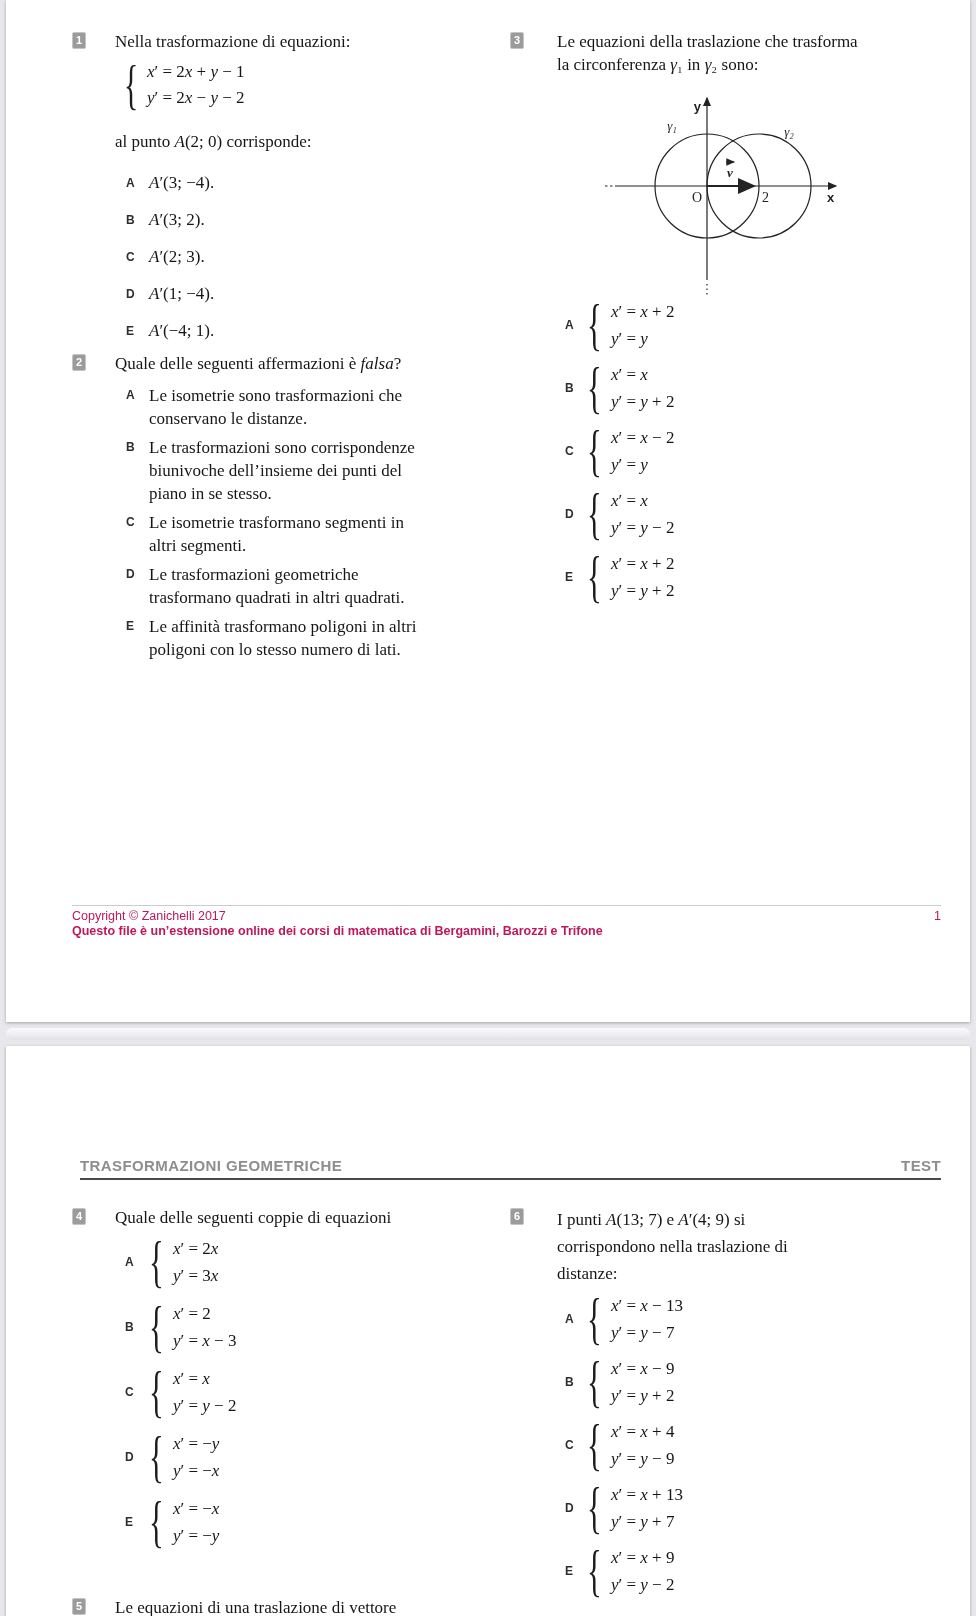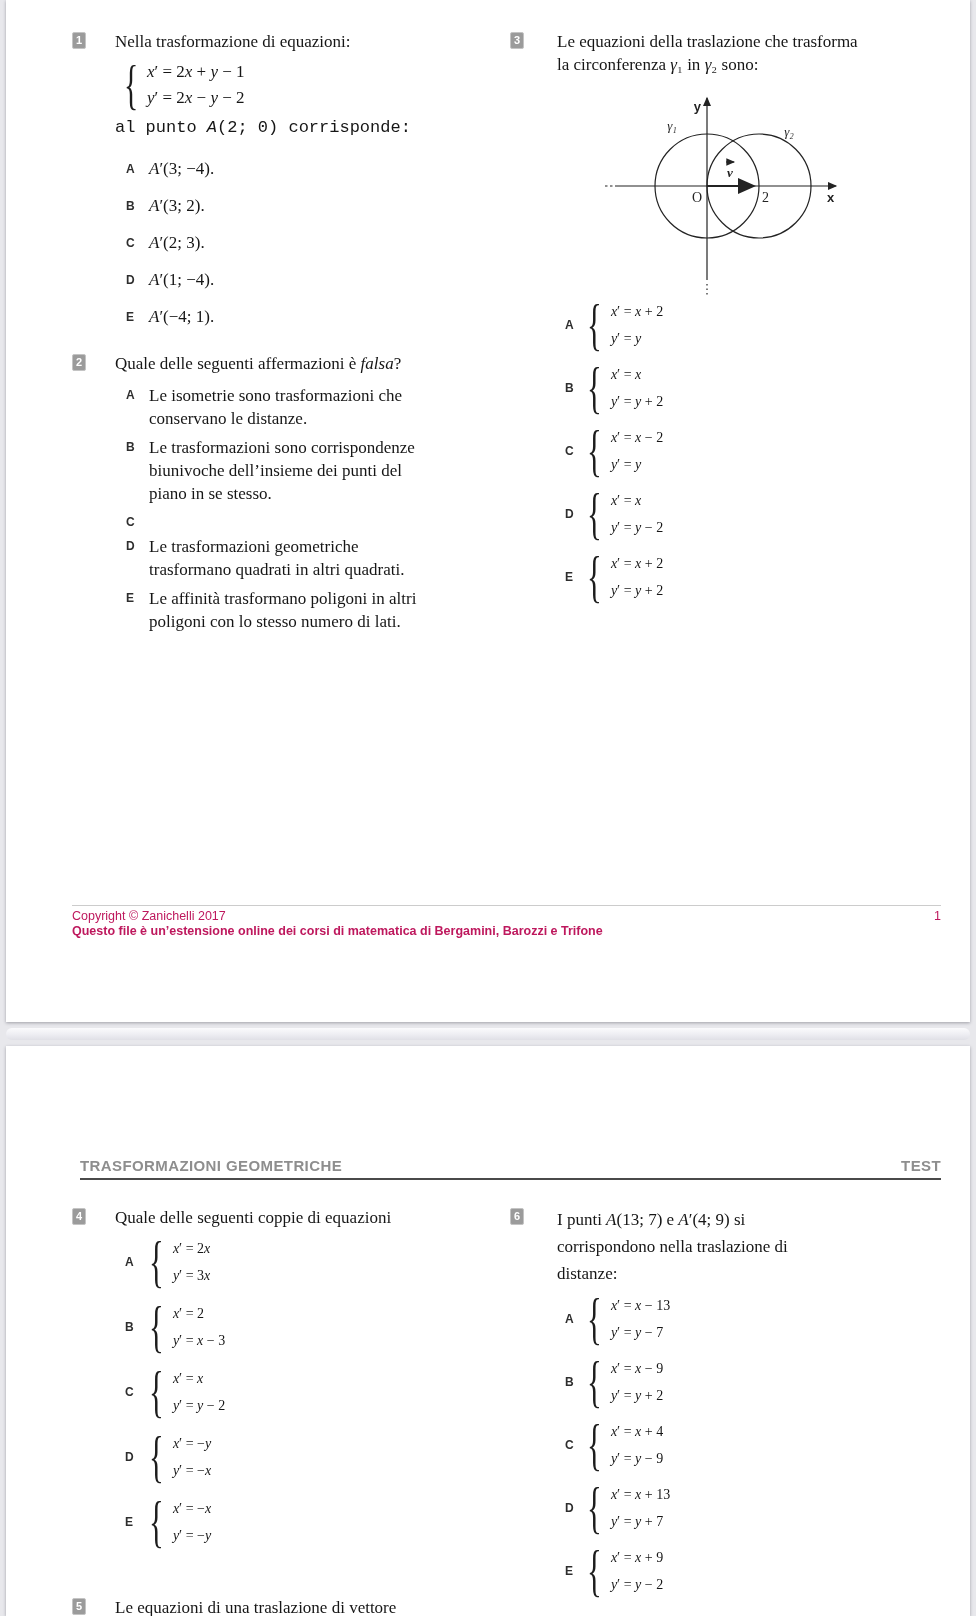--- a/index.html
+++ b/index.html
@@ -39,21 +39,21 @@
   }
   .sysopt .ol{width:22px;align-self:center;}
   .brace{
     flex:none;font-family:"Liberation Serif",serif;color:#1c1c1c;
     font-size:56px;line-height:54px;height:54px;
     transform:scale(.55,1);transform-origin:left center;margin-right:-3px;
   }
   .brace::before{content:"{";}
   .sys0 .brace{font-size:54px;line-height:52px;height:52px;}
   .eqs{display:block;}
-  .eq{display:block;font-size:14px;line-height:27px;white-space:nowrap;}
+  .eq{display:block;font-size:17px;line-height:27px;white-space:nowrap;}
   
   .row1{display:flex;margin-left:11px;height:21px;margin-bottom:16px;}
   .row1 .ol{width:23px;padding-top:4px;}
   .row1 .ov{font-size:17px;line-height:21px;white-space:nowrap;}
   
   .row2{display:flex;margin-left:11px;margin-bottom:6px;}
   .row2 .ol{width:23px;padding-top:4px;}
   .row2 .tline{font-size:17px;line-height:23px;}
   
   .sysopts .sysopt{margin-bottom:9px;}
@@ -89,21 +89,21 @@
   .hdr-left{left:74px;}
   .hdr-right{right:29px;}
   .hdr-rule{position:absolute;left:74px;width:861px;top:132px;height:2px;background:#4a4a4a;}
   
   .q1{left:66px;top:30px;}
   .q2{left:66px;top:352px;}
   .q3{left:504px;top:30px;}
   .q4{left:66px;top:160px;}
   .q5{left:66px;top:550px;}
   .q6{left:504px;top:160px;}
-  .intro{margin-top:5px;font-family:Liberation Mono, monospace;}
+  .intro{margin-top:19px;}
   .q1opts{margin-top:19px;}
   .q2opts{margin-top:9px;}
 </style>
 </head>
 <body>
 
 <div class="page page1">
 
   <div class="q q1">
     <span class="badge">1</span>
@@ -159,20 +159,24 @@
           <div class="row2">
             <span class="ol">B</span>
             <span class="ot">
               <div class="tline">Le trasformazioni sono corrispondenze</div>
               <div class="tline">biunivoche dell’insieme dei punti del</div>
               <div class="tline">piano in se stesso.</div>
             </span>
           </div>
           <div class="row2">
             <span class="ol">C</span>
+            <span class="ot">
+              <div class="tline">Le isometrie trasformano segmenti in</div>
+              <div class="tline">altri segmenti.</div>
+            </span>
           </div>
           <div class="row2">
             <span class="ol">D</span>
             <span class="ot">
               <div class="tline">Le trasformazioni geometriche</div>
               <div class="tline">trasformano quadrati in altri quadrati.</div>
             </span>
           </div>
           <div class="row2">
             <span class="ol">E</span>

